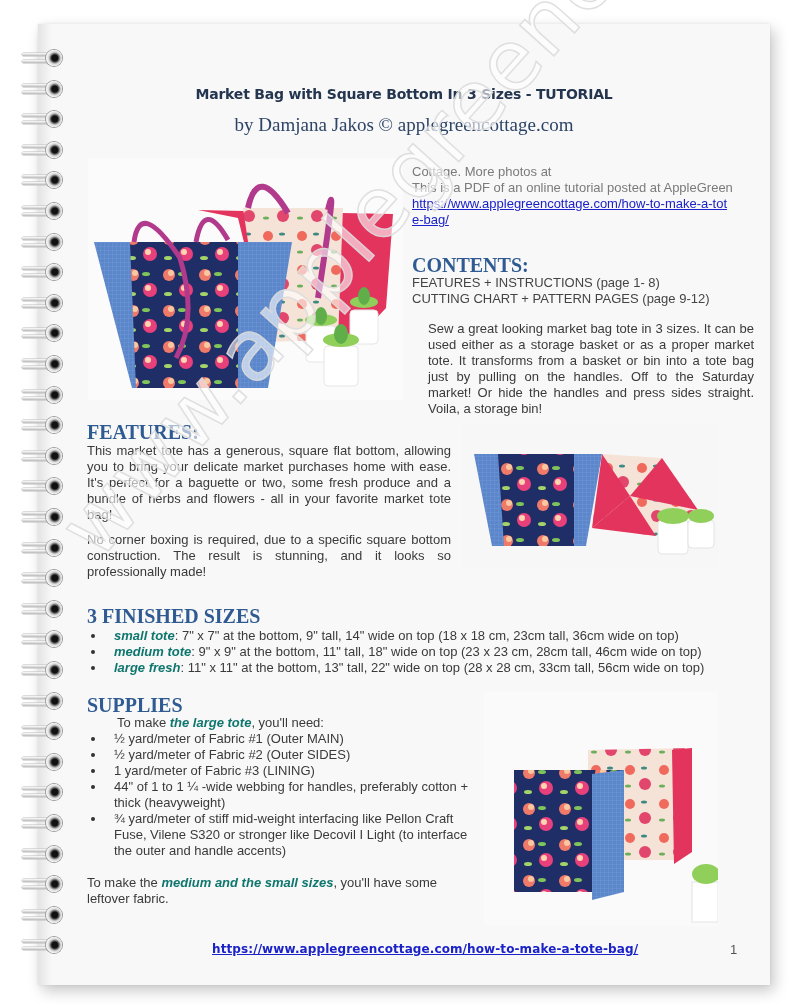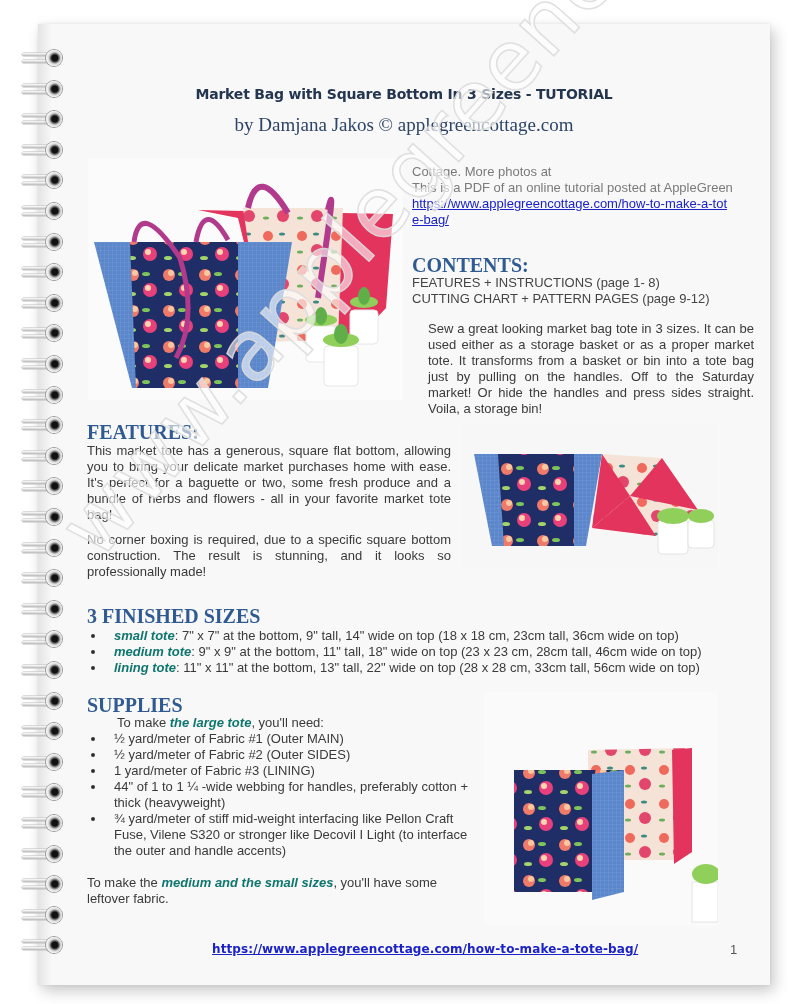--- a/index.html
+++ b/index.html
@@ -319,21 +319,21 @@
     <rect x="226" y="96" width="26" height="28" rx="4" fill="#fff" stroke="#e4e4e4"></rect>
     <ellipse cx="211" cy="92" rx="16" ry="8" fill="#8fcf5a"></ellipse>
     <ellipse cx="239" cy="92" rx="13" ry="7" fill="#8fcf5a"></ellipse>
   </svg>
 </div>
 
 <div class="h2" style="left:87px; top:605px;">3 FINISHED SIZES</div>
 <ul class="txt bul" style="left:87px; top:628px; width:660px;">
   <li><b>small tote</b><span>: 7" x 7" at the bottom, 9" tall, 14" wide on top (18 x 18 cm, 23cm tall, 36cm wide on top)</span></li>
   <li><b>medium tote</b><span>: 9" x 9" at the bottom, 11" tall, 18" wide on top (23 x 23 cm, 28cm tall, 46cm wide on top)</span></li>
-  <li><b>lining tote</b><span>: 11" x 11" at the bottom, 13" tall, 22" wide on top (28 x 28 cm, 33cm tall, 56cm wide on top)</span></li>
+  <li><b>large fresh</b><span>: 11" x 11" at the bottom, 13" tall, 22" wide on top (28 x 28 cm, 33cm tall, 56cm wide on top)</span></li>
 </ul>
 
 <div class="h2" style="left:87px; top:694px;">SUPPLIES</div>
 <div class="txt" style="left:87px; top:715px; width:390px;margin-left:30px;">
   <span>To make </span><b>the large tote</b><span>, you'll need:</span>
 </div>
 <ul class="txt bul" style="left:87px; top:731px; width:390px;">
   <li>½ yard/meter of Fabric #1 (Outer MAIN)</li>
   <li>½ yard/meter of Fabric #2 (Outer SIDES)</li>
   <li>1 yard/meter of Fabric #3 (LINING)</li>

